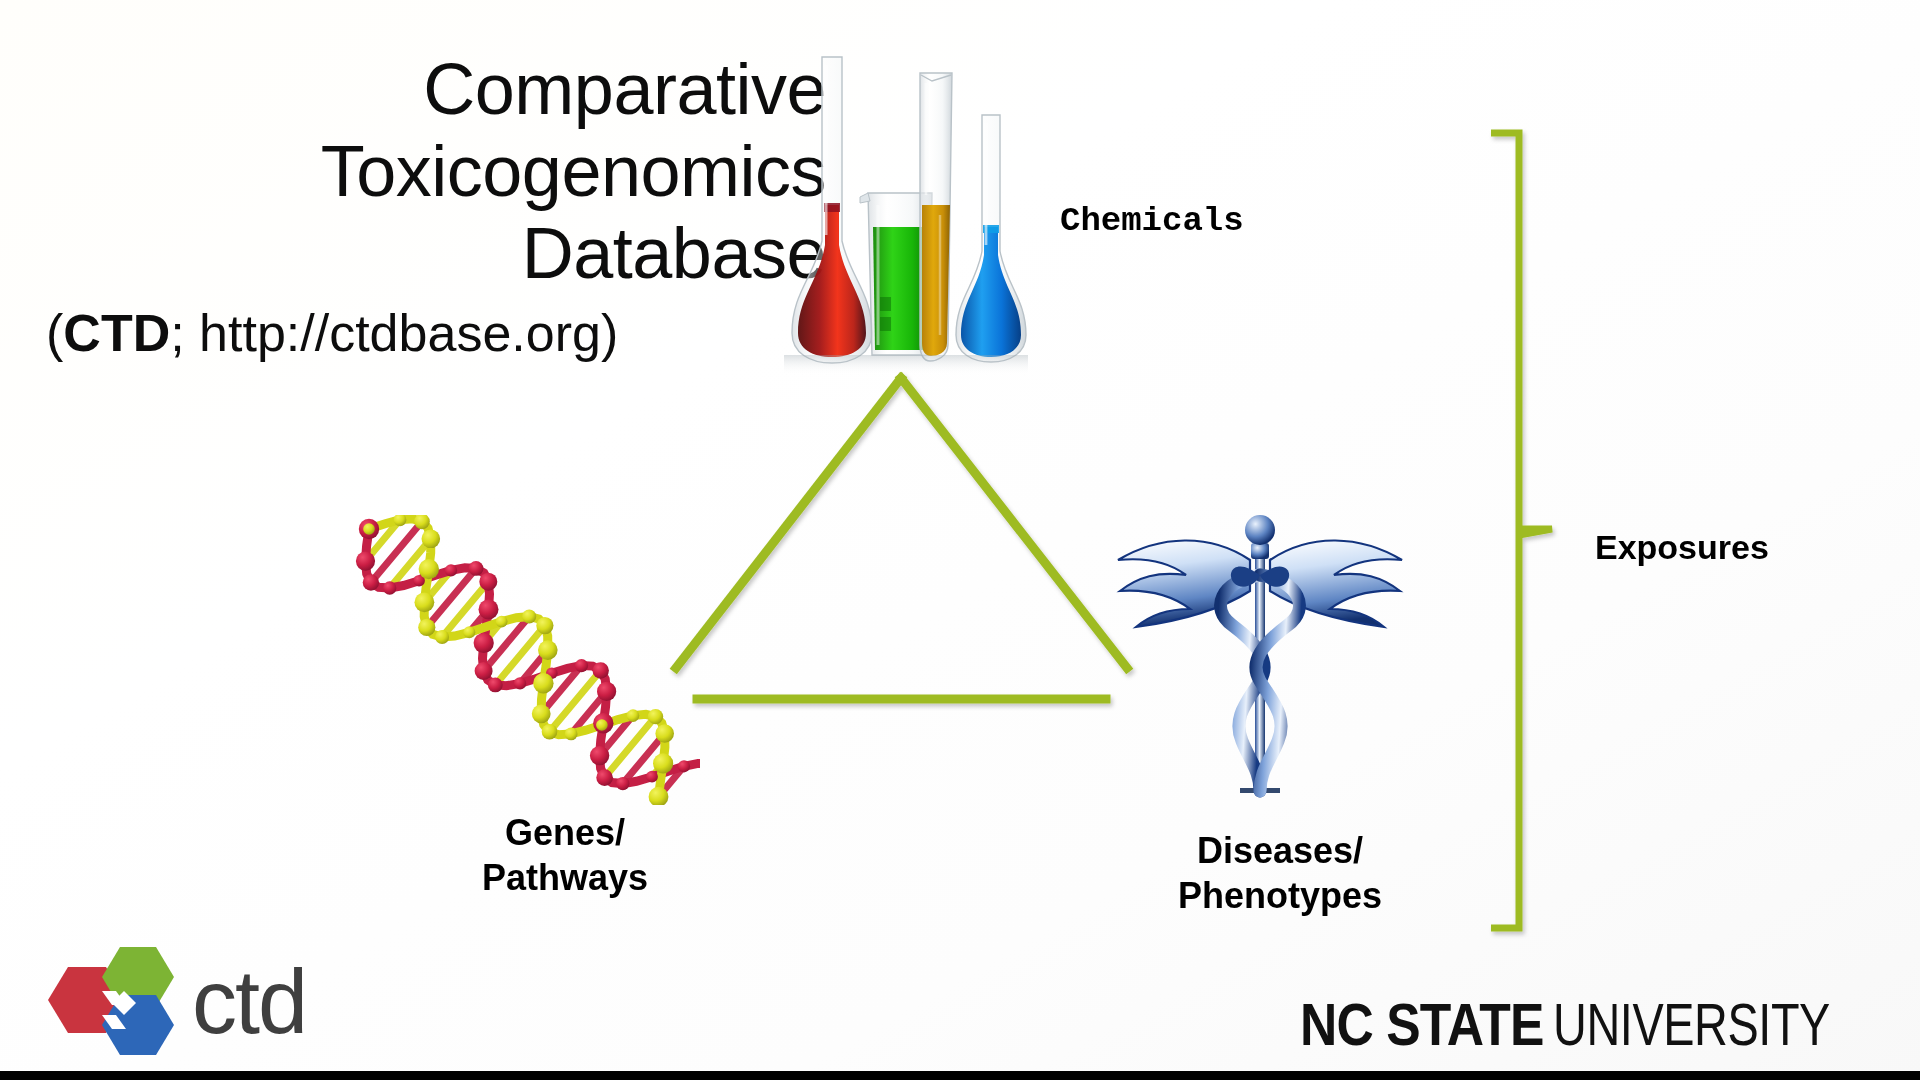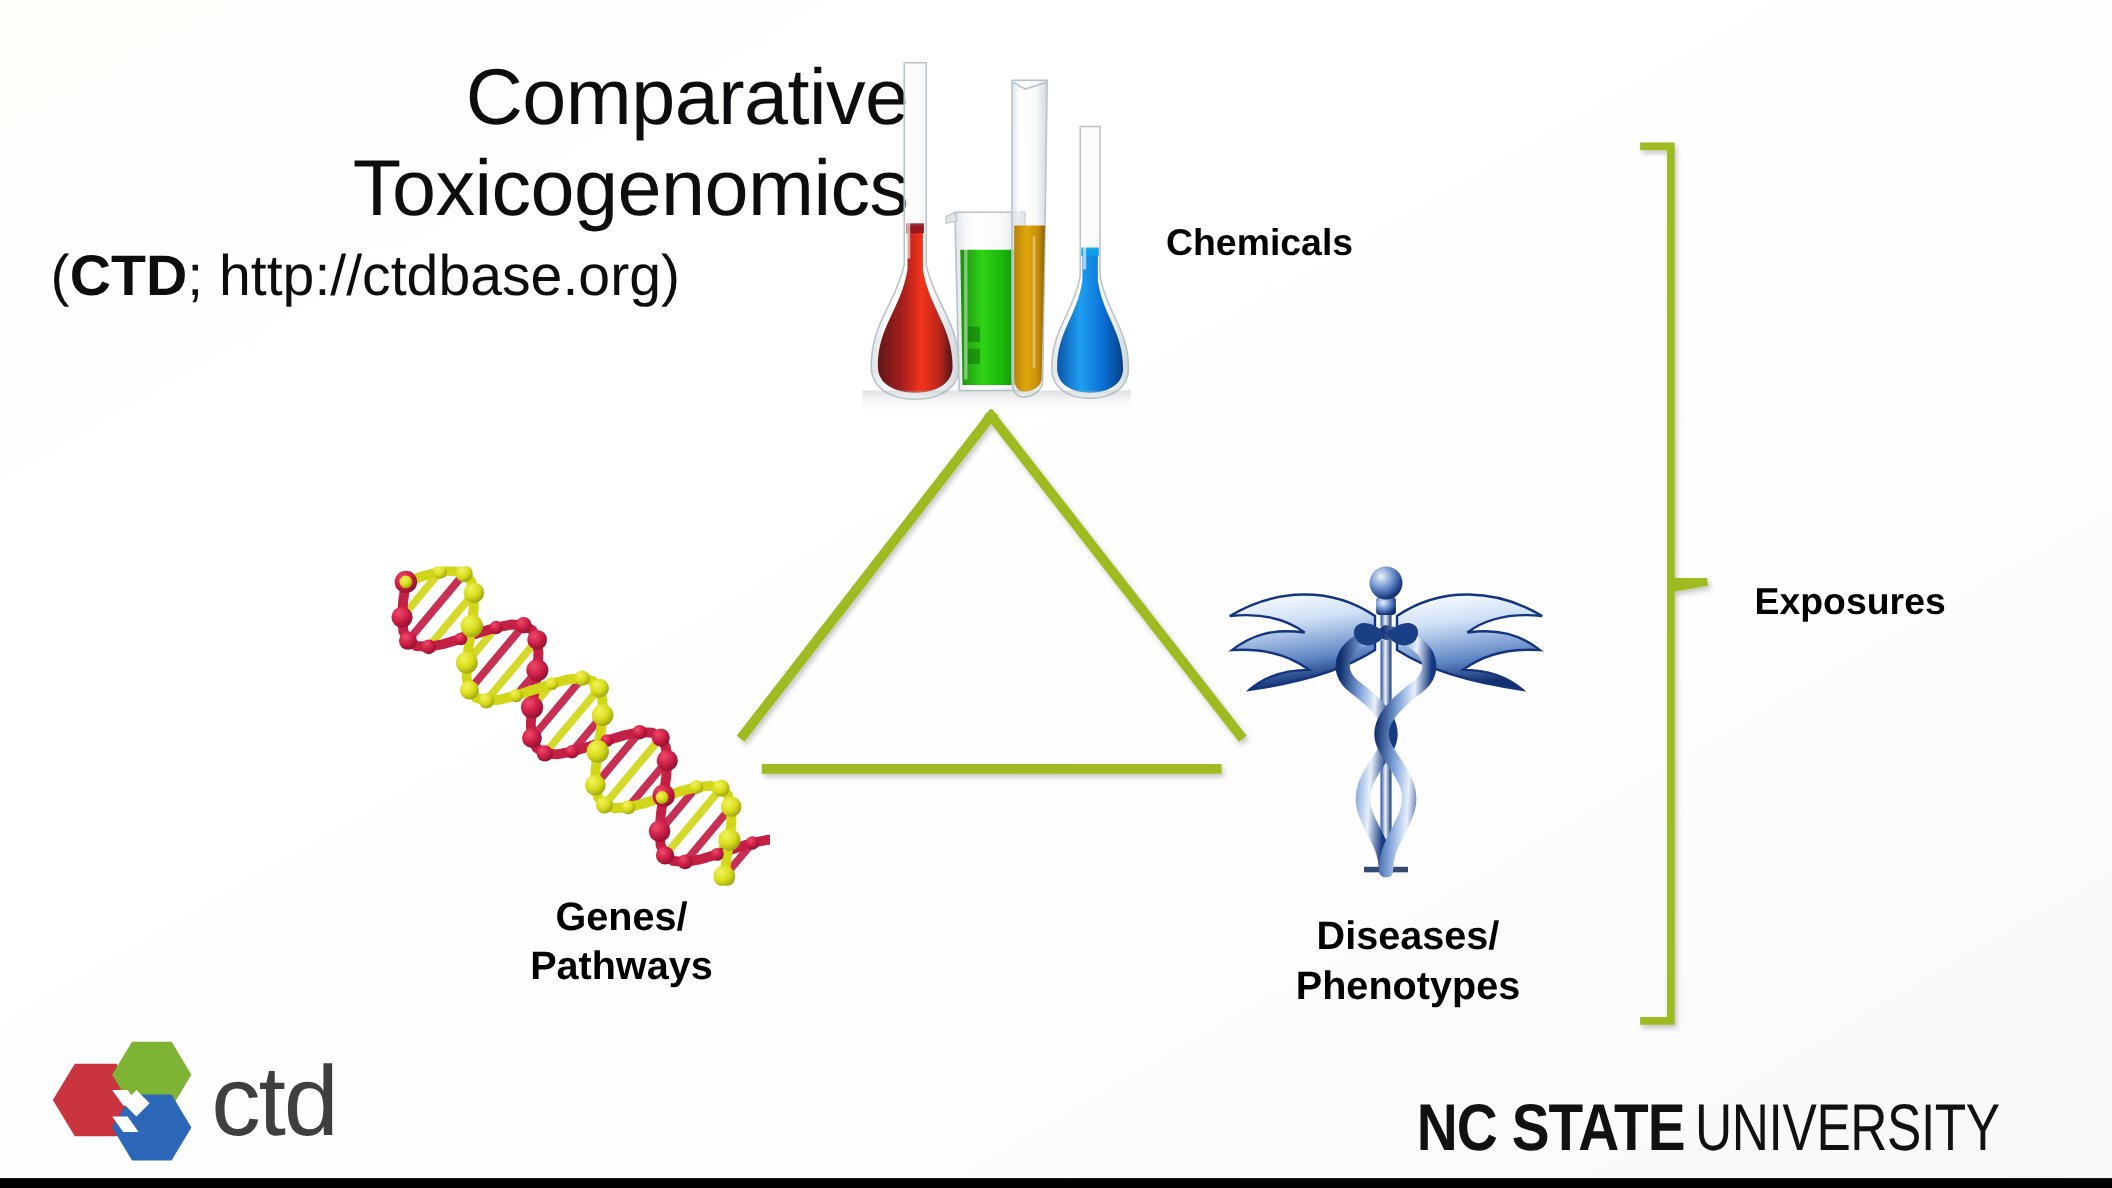--- a/index.html
+++ b/index.html
@@ -54,20 +54,21 @@
     color: #000000;
     line-height: 1.25;
     text-align: center;
     white-space: nowrap;
   }
   #label-chemicals {
     left: 1060px;
     top: 200px;
     font-size: 34px;
     text-align: left;
+    font-family: Liberation Mono, monospace;
   }
   #label-genes {
     left: 425px;
     top: 810px;
     width: 280px;
     font-size: 36px;
   }
   #label-diseases {
     left: 1100px;
     top: 828px;
@@ -93,21 +94,21 @@
   
   #logo-ctd {
     position: absolute;
     left: 40px;
     top: 945px;
     width: 290px;
     height: 120px;
   }
   #logo-ncsu {
     position: absolute;
-    right: 24px;
+    right: 12px;
     top: 990px;
     height: 64px;
     display: flex;
     align-items: baseline;
     gap: 14px;
   }
   #ncsu-bold {
     font-family: "Liberation Sans Narrow", "Liberation Sans", sans-serif;
     font-weight: 700;
     font-size: 60px;
@@ -149,20 +150,21 @@
   }
 </style>
 </head>
 <body>
 
 <div id="slide">
 
   <div id="title-block">
     <div class="title-line">Comparative</div>
     <div class="title-line">Toxicogenomics</div>
+    <div class="title-line">Database</div>
     <div id="subtitle-line"><span>(</span><span class="bold">CTD</span><span>; http://ctdbase.org)</span></div>
   </div>
 
   <svg id="green-graph" class="art" viewBox="0 0 1920 1080" xmlns="http://www.w3.org/2000/svg">
     <defs>
       <filter id="softShadow" x="-20%" y="-20%" width="150%" height="150%">
         <feDropShadow dx="2" dy="3" stdDeviation="2.2" flood-color="#000000" flood-opacity="0.22"></feDropShadow>
       </filter>
     </defs>
     <g filter="url(#softShadow)" stroke="#9EBB22" stroke-width="9" fill="none" stroke-linecap="square">

